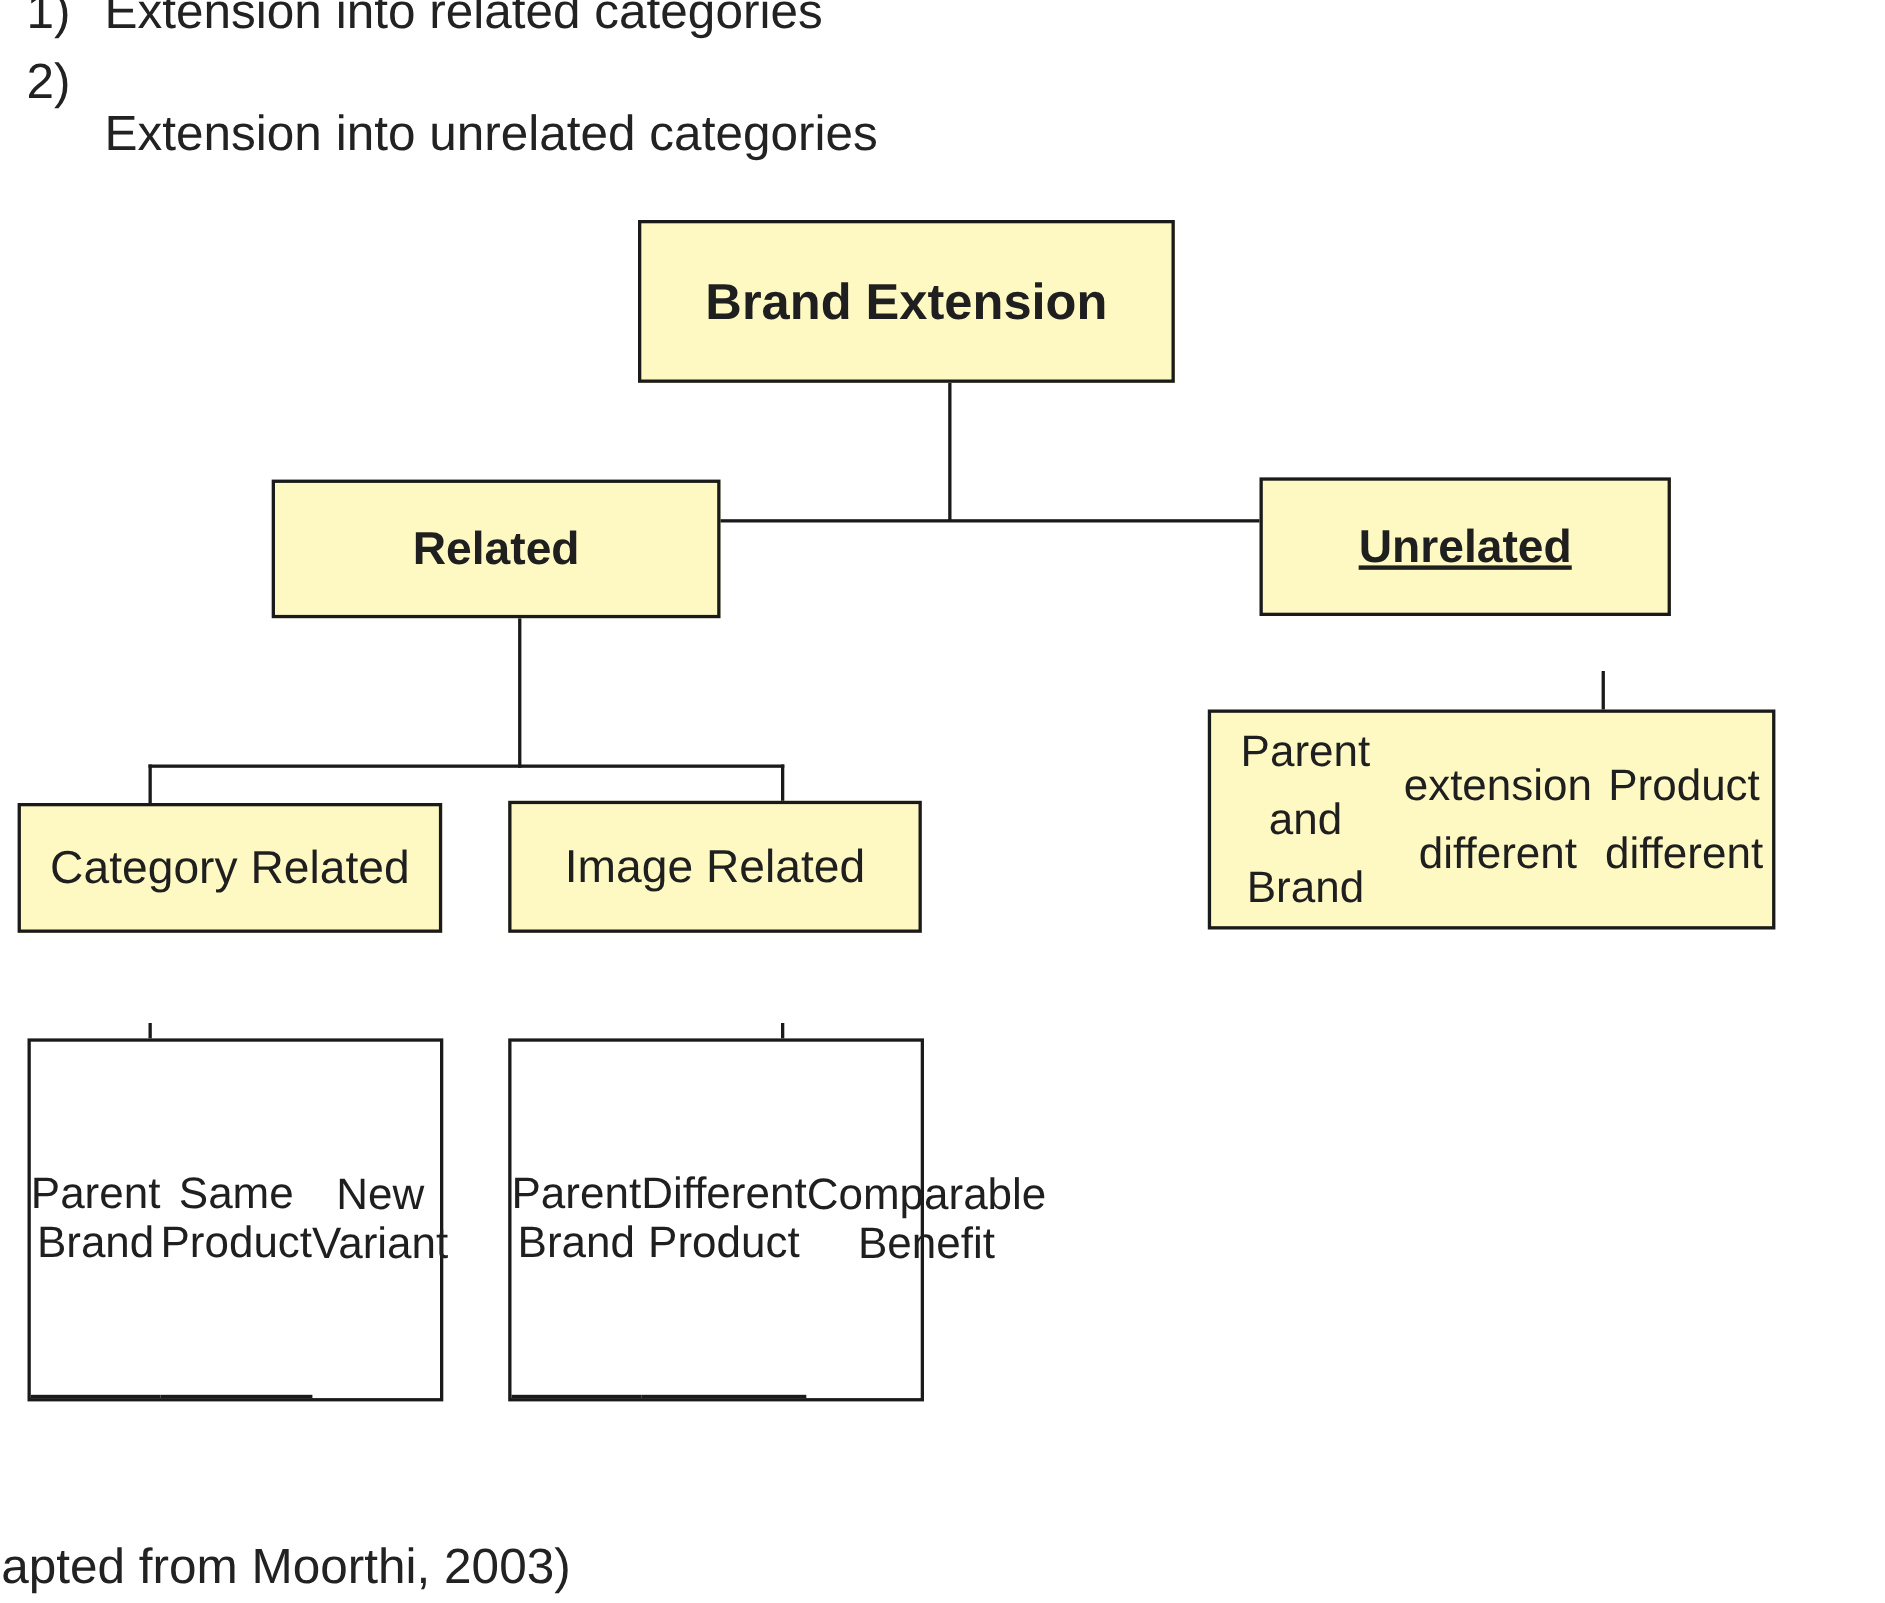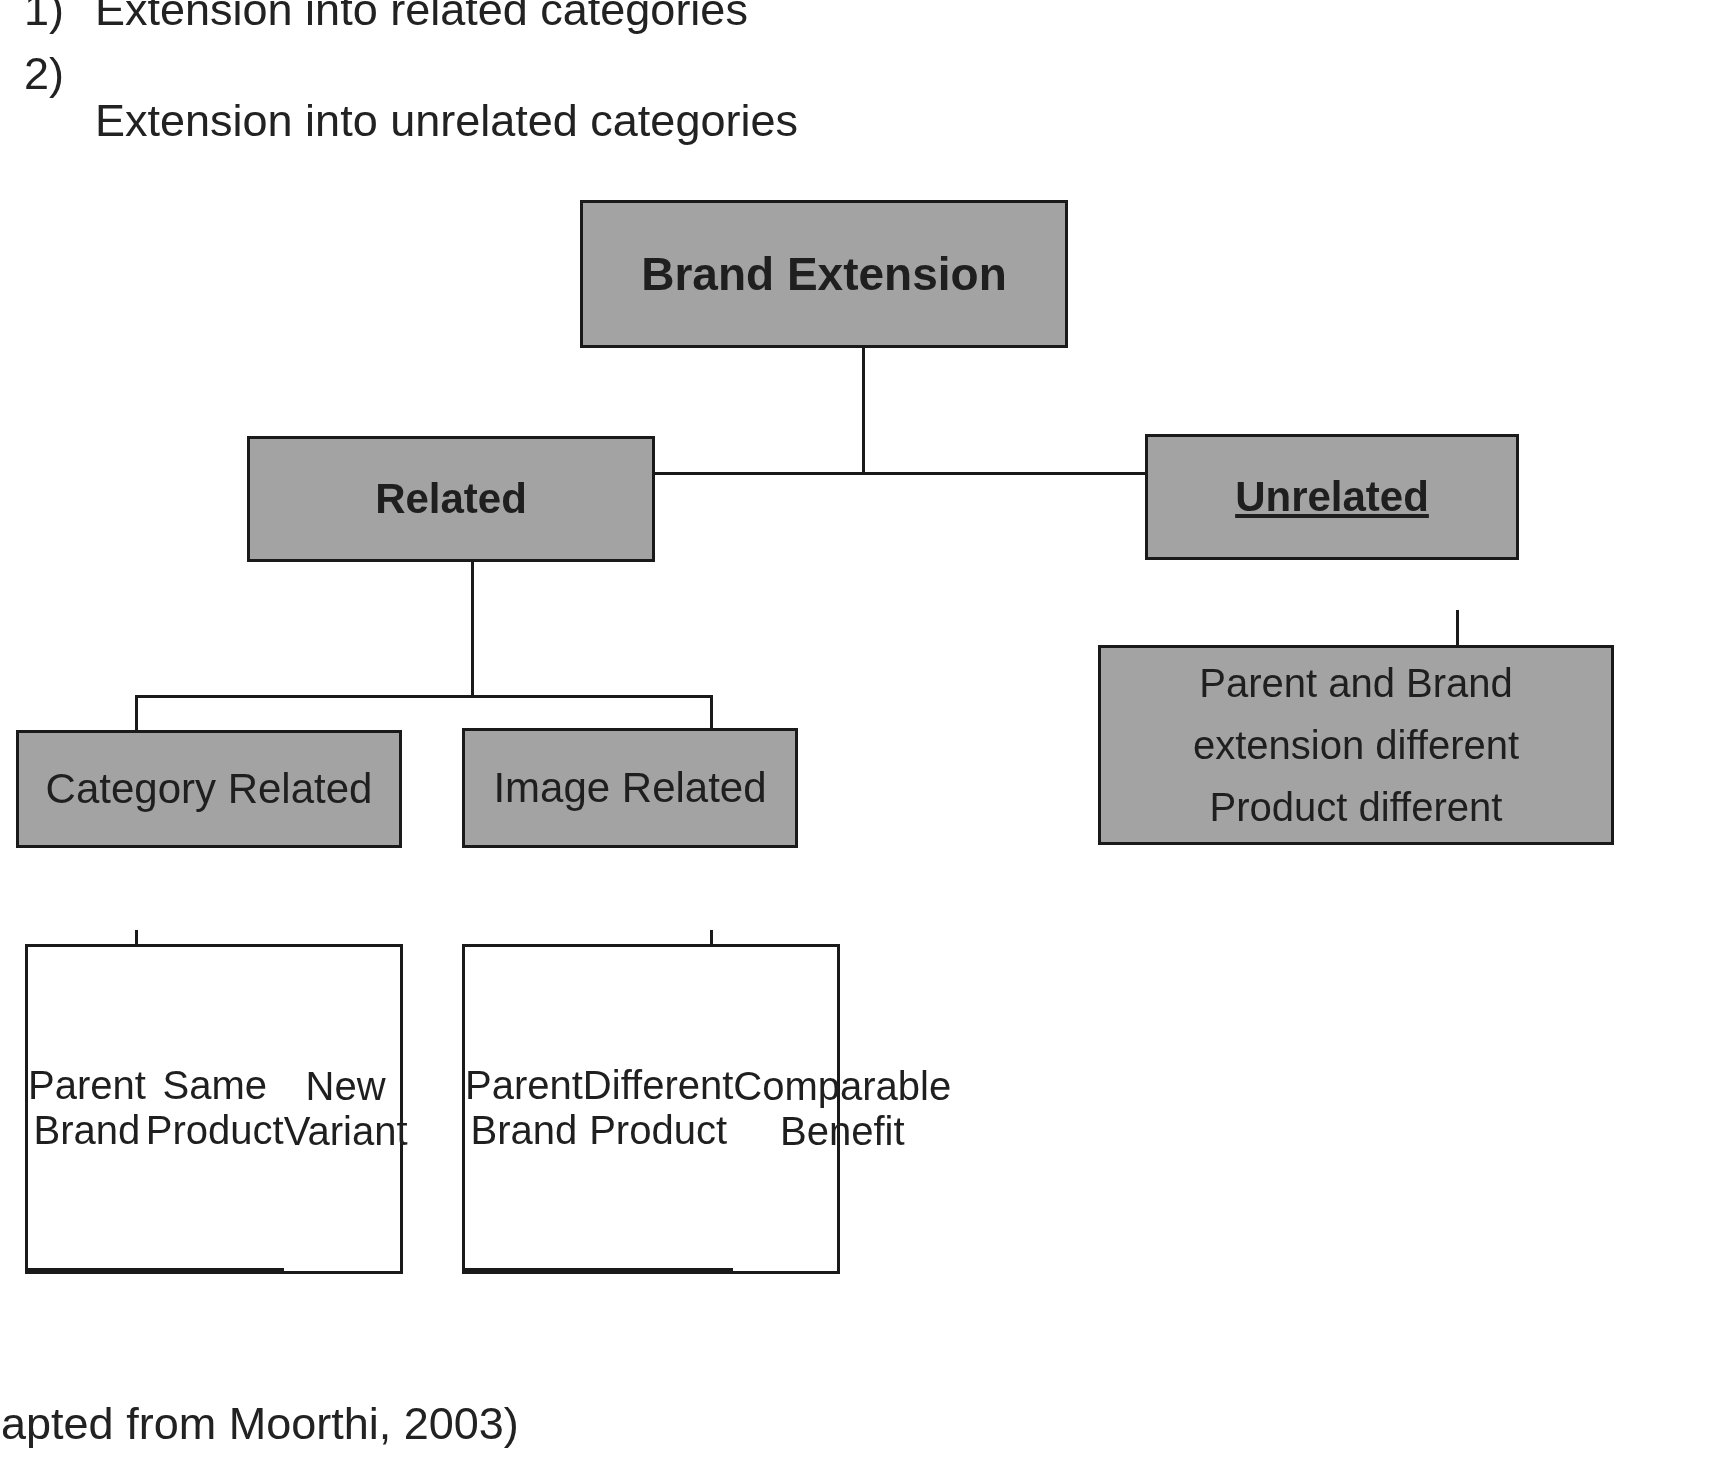--- a/index.html
+++ b/index.html
@@ -33,21 +33,21 @@
     font-size: 45px;
     line-height: 52px;
     color: #222222;
   }
 
   
   .node {
     position: absolute;
     box-sizing: border-box;
     border: 3px solid #1a1a1a;
-    background: #a3a3a3;
+    background: #fef9c3;
     display: flex;
     align-items: center;
     justify-content: center;
     text-align: center;
     color: #1f1f1f;
   }
   .node.bold {
     font-weight: bold;
   }
   .node-label {
@@ -140,37 +140,37 @@
   </div>
 
   <div class="node bold" style="left:1145px; top:434px; width:374px; height:126px; font-size:42px;text-decoration:underline;">
     <span class="node-label">Unrelated</span>
   </div>
 
   <div class="node" style="left:16px; top:730px; width:386px; height:118px; font-size:42px;">
     <span class="node-label">Category Related</span>
   </div>
 
-  <div class="node" style="left:462px; top:728px; width:336px; height:120px; font-size:42px;">
+  <div class="node" style="left:462px; top:728px; width:376px; height:120px; font-size:42px;">
     <span class="node-label">Image Related</span>
   </div>
 
   <div class="stack" style="left:25px; top:944px; width:378px; height:330px; font-size:40px;">
     <div class="stack-row">Parent Brand</div>
     <div class="stack-row">Same Product</div>
     <div class="stack-row">New Variant</div>
   </div>
 
   <div class="stack" style="left:462px; top:944px; width:378px; height:330px; font-size:40px;">
     <div class="stack-row">Parent Brand</div>
     <div class="stack-row">Different Product</div>
     <div class="stack-row">Comparable Benefit</div>
   </div>
 
-  <div class="node" style="left:1098px; top:645px; width:516px; height:200px; font-size:40px; line-height:62px; flex-direction:column;">
+  <div class="node" style="left:1098px; top:645px; width:516px; height:200px; font-size:40px; line-height:62px; flex-direction:row;">
     <span>Parent and Brand</span>
     <span>extension different</span>
     <span>Product different</span>
   </div>
 
   <div class="caption" style="left:-24px; top:1398px;">dapted from Moorthi, 2003)</div>
 
 </div>
 
 </body></html>

